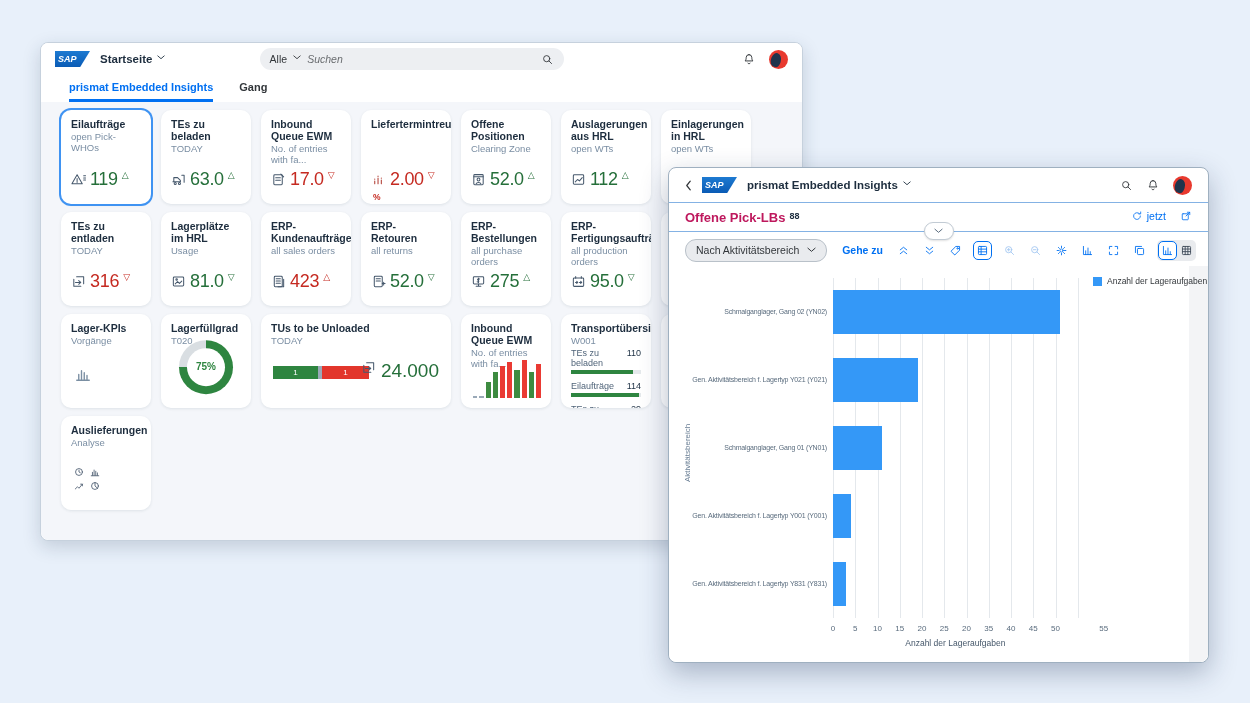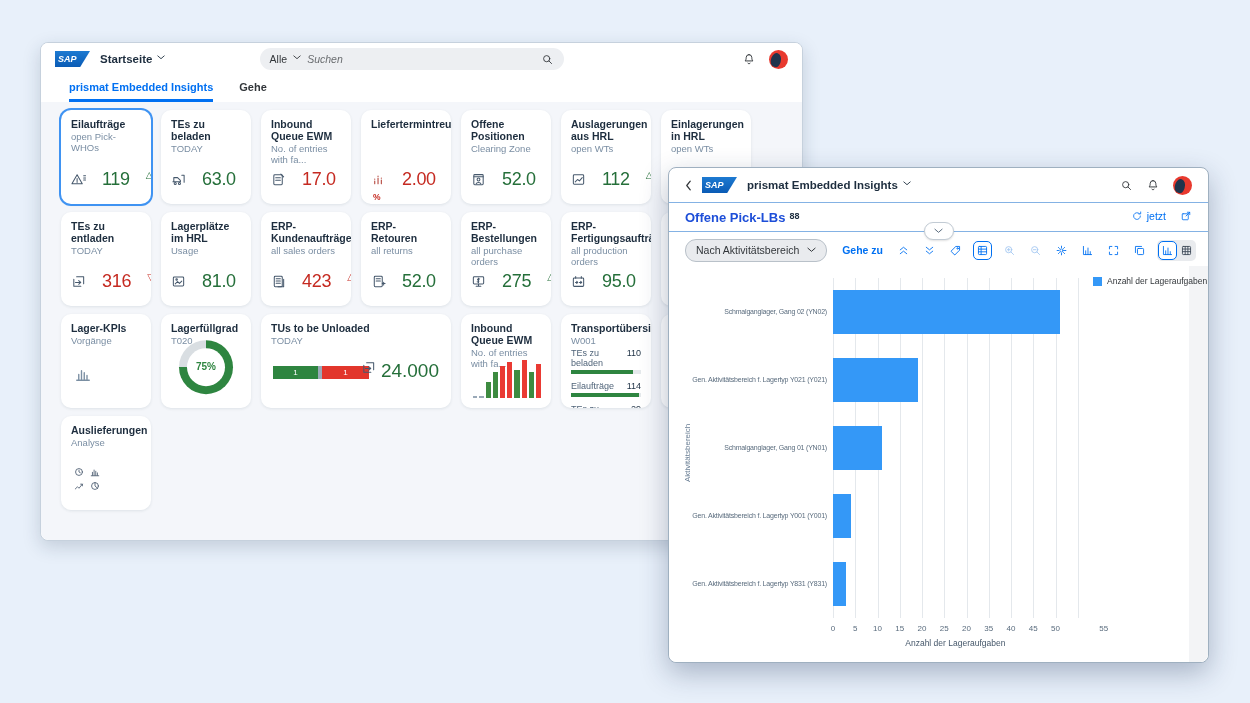--- a/index.html
+++ b/index.html
@@ -20,21 +20,21 @@
   .lp-tabs{display:flex;gap:26px;padding:0 0 0 28px;height:27px;align-items:flex-end;flex:0 0 auto;background:#fff;}
   .tab{font-size:11px;font-weight:bold;color:#32363a;padding-bottom:6px;border-bottom:3px solid transparent;}
   .tab.active{color:#0070f2;border-bottom-color:#0070f2;}
   .lp-content{flex:1;background:#f4f6fa;padding:8px 20px;border-radius:0 0 8px 8px;}
   .tile-grid{display:grid;grid-template-columns:repeat(7,90px);grid-auto-rows:94px;gap:8px 10px;}
   .tile{background:#fff;border-radius:10px;box-shadow:0 1px 3px rgba(34,54,73,.10);padding:8px 10px;position:relative;font-size:10px;overflow:hidden;}
   .tile.selected{box-shadow:0 0 0 2px #3f93f2, 0 1px 3px rgba(34,54,73,.10);}
   .tile.wide{grid-column:span 2;}
   .t-title{font-size:10.5px;font-weight:bold;color:#1d2d3e;line-height:12px;}
   .t-sub{font-size:9.5px;color:#7a8ea3;line-height:11px;margin-top:1px;}
-  .t-val{position:absolute;left:10px;bottom:14px;display:flex;align-items:center;gap:16px;}
+  .t-val{position:absolute;left:10px;bottom:14px;display:flex;align-items:center;gap:4px;}
   .t-num{font-size:18px;font-weight:300;letter-spacing:-.3px;}
   .good{color:#256f3a;}
   .bad{color:#c52a21;}
   .t-trend{font-size:9px;position:relative;top:-5px;font-family:"DejaVu Sans",sans-serif;}
   .t-unit{position:absolute;left:12px;bottom:2px;font-size:8.5px;font-weight:bold;}
   .t-icon{color:#46586c;display:flex;}
   .t-icon.badcol{color:#b03a30;}
   .bignum{position:absolute;right:14px;top:44px;font-size:20px;font-weight:300;color:#223548;}
   .jetzt{position:absolute;left:10px;bottom:8px;display:flex;align-items:center;gap:3px;color:#0070f2;font-size:10px;}
   .jetzt svg{width:10px;height:10px;}
@@ -63,21 +63,21 @@
   .multi-icons{position:absolute;left:12px;bottom:18px;display:grid;grid-template-columns:14px 14px;gap:2px;color:#46586c;}
   .icon12 svg{width:12px;height:12px;}
   
   #overlay{left:668px;top:167px;width:539px;height:494px;z-index:5;border:1px solid #9fb0c0;display:flex;flex-direction:column;box-shadow:0 10px 28px rgba(20,40,80,.30);}
   .ov-header{height:34px;display:flex;align-items:center;gap:10px;padding:0 16px;flex:0 0 auto;}
   .back{font-size:14px;color:#32363a;line-height:14px;}
   .ov-title{font-size:11.5px;font-weight:bold;color:#1d2d3e;display:flex;align-items:center;gap:5px;}
   .ov-hicons{margin-left:auto;display:flex;align-items:center;gap:13px;color:#32363a;}
   .title-block{border-top:1px solid #84b2e4;border-bottom:1px solid #84b2e4;padding:7px 16px 6px;position:relative;flex:0 0 auto;}
   .tb-row1{display:flex;align-items:baseline;}
-  .page-title{font-size:13px;font-weight:bold;color:#1d4ed8;}
+  .page-title{font-size:13px;font-weight:bold;color:#be185d;}
   .page-count{font-size:9px;font-weight:bold;color:#1d2d3e;margin-left:4px;position:relative;top:-3px;}
   .tb-actions{margin-left:auto;display:flex;align-items:center;gap:14px;color:#0070f2;font-size:10.5px;}
   .tb-actions .act{display:flex;align-items:center;gap:4px;}
   .filter-text{font-size:10px;color:#32363a;margin-top:4px;}
   .expander{position:absolute;left:50%;bottom:-9px;transform:translateX(-50%);width:28px;height:16px;background:#fff;border:1px solid #c2cbd4;border-radius:9px;display:flex;align-items:center;justify-content:center;box-shadow:0 1px 2px rgba(0,0,0,.12);}
   .ov-toolbar{height:32px;display:flex;align-items:center;padding:2px 12px 0 16px;flex:0 0 auto;}
   .dim-btn{height:21px;background:#e9ebee;border:1px solid #b9c1c9;border-radius:11px;display:flex;align-items:center;gap:8px;padding:0 10px;font-size:10.5px;color:#32363a;}
   .tb-right{margin-left:auto;display:flex;align-items:center;gap:9px;}
   .goto{color:#0070f2;font-size:10.5px;font-weight:bold;margin-right:3px;}
   .tbi{display:flex;align-items:center;justify-content:center;color:#0070f2;padding:2px;}
@@ -132,21 +132,21 @@
           <svg class="ic" viewBox="0 0 16 16" width="14" height="14">
             <path d="M8 3a3.2 3.2 0 0 1 3.2 3.2c0 2.3.6 3.3 1.3 4H3.5c.7-.7 1.3-1.7 1.3-4A3.2 3.2 0 0 1 8 3Z"></path>
             <path d="M6.8 12.7a1.3 1.3 0 0 0 2.4 0"></path>
           </svg>
         </span>
       <span class="avatar"></span>
     </div>
   </div>
   <div class="lp-tabs">
     <span class="tab active">prismat Embedded Insights</span>
-    <span class="tab">Gehe</span>
+    <span class="tab">Gang</span>
   </div>
   <div class="lp-content">
     <div class="tile-grid" id="tile-grid">
         <div class="tile selected">
           <div class="t-title">Eilaufträge</div>
           <div class="t-sub">open Pick-WHOs</div>
           <div class="t-val">
             <span class="t-icon">
               <svg class="ic" viewBox="0 0 16 16" width="15" height="15">
                 <path d="M6.5 3 12 12.5H1Z"></path>

